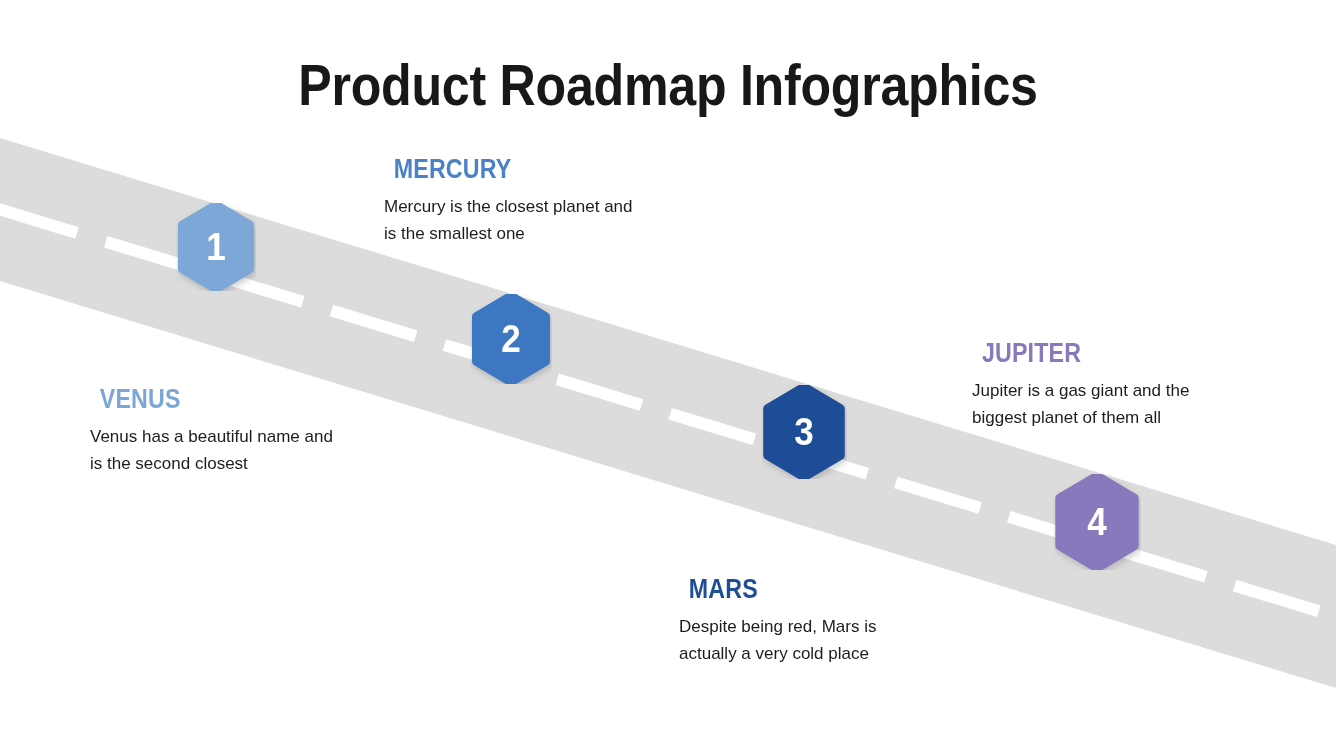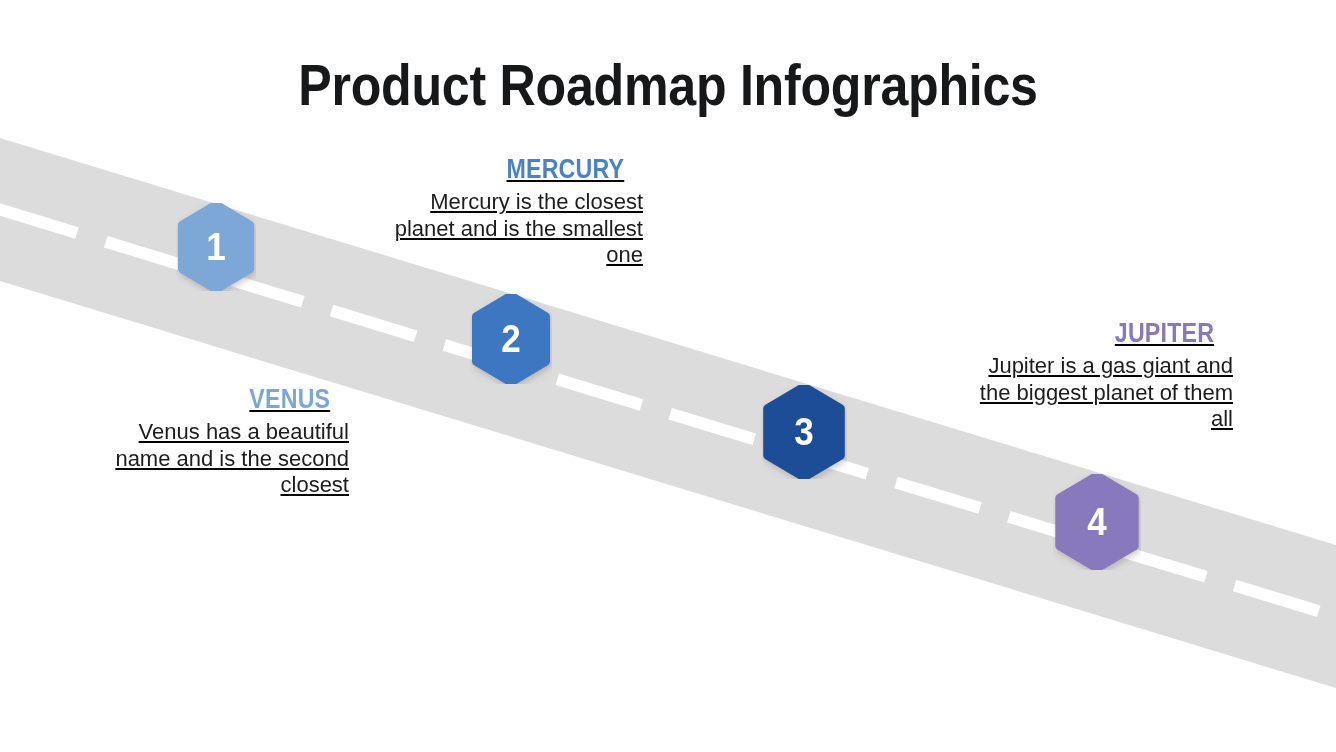--- a/index.html
+++ b/index.html
@@ -48,45 +48,44 @@
     letter-spacing: -0.3px;
     transform: scaleX(0.88);
     transform-origin: 50% 50%;
     white-space: nowrap;
   }
 
   
   .planet-block {
     position: absolute;
     z-index: 5;
-    text-align: right;
-    text-decoration: underline;
+    text-align: left;
   }
   .planet-heading {
     font-family: "Liberation Sans Narrow", "Liberation Sans", sans-serif;
     font-size: 27px;
     font-weight: bold;
     letter-spacing: 0.2px;
     margin: 0 0 4px 0;
     transform: scaleX(0.86);
     white-space: nowrap;
   }
   .planet-desc {
     font-family: "Liberation Sans", "DejaVu Sans", sans-serif;
-    font-size: 22px;
+    font-size: 17px;
     font-weight: normal;
     line-height: 26.5px;
     color: #1d1d1f;
-    margin: 0;
+    margin: 9px;
   }
 
   #block-venus   { left: 81px;  top: 384px; width: 268px; }
   #block-mercury { left: 375px; top: 154px; width: 268px; }
   #block-mars    { left: 670px; top: 574px; width: 268px; }
-  #block-jupiter { left: 963px; top: 318px; width: 270px; }
+  #block-jupiter { left: 963px; top: 338px; width: 270px; }
 
   
   .hex-marker {
     position: absolute;
     z-index: 4;
   }
   .hex-marker .hex-number {
     position: absolute;
     left: 0;
     top: 0;
@@ -163,19 +162,23 @@
   <div class="planet-block" id="block-venus">
     <p class="planet-heading" style="color:#7ba7d7">VENUS</p>
     <p class="planet-desc">Venus has a beautiful name and is the second closest</p>
   </div>
 
   <div class="planet-block" id="block-mercury">
     <p class="planet-heading" style="color:#4a82c8">MERCURY</p>
     <p class="planet-desc">Mercury is the closest planet and is the smallest one</p>
   </div>
 
+  <div class="planet-block" id="block-mars">
+    <p class="planet-heading" style="color:#1f4e96">MARS</p>
+    <p class="planet-desc">Despite being red, Mars is actually a very cold place</p>
+  </div>
 
   <div class="planet-block" id="block-jupiter">
     <p class="planet-heading" style="color:#8878bc">JUPITER</p>
     <p class="planet-desc">Jupiter is a gas giant and the biggest planet of them all</p>
   </div>
 
 </div>
 
 </body></html>

